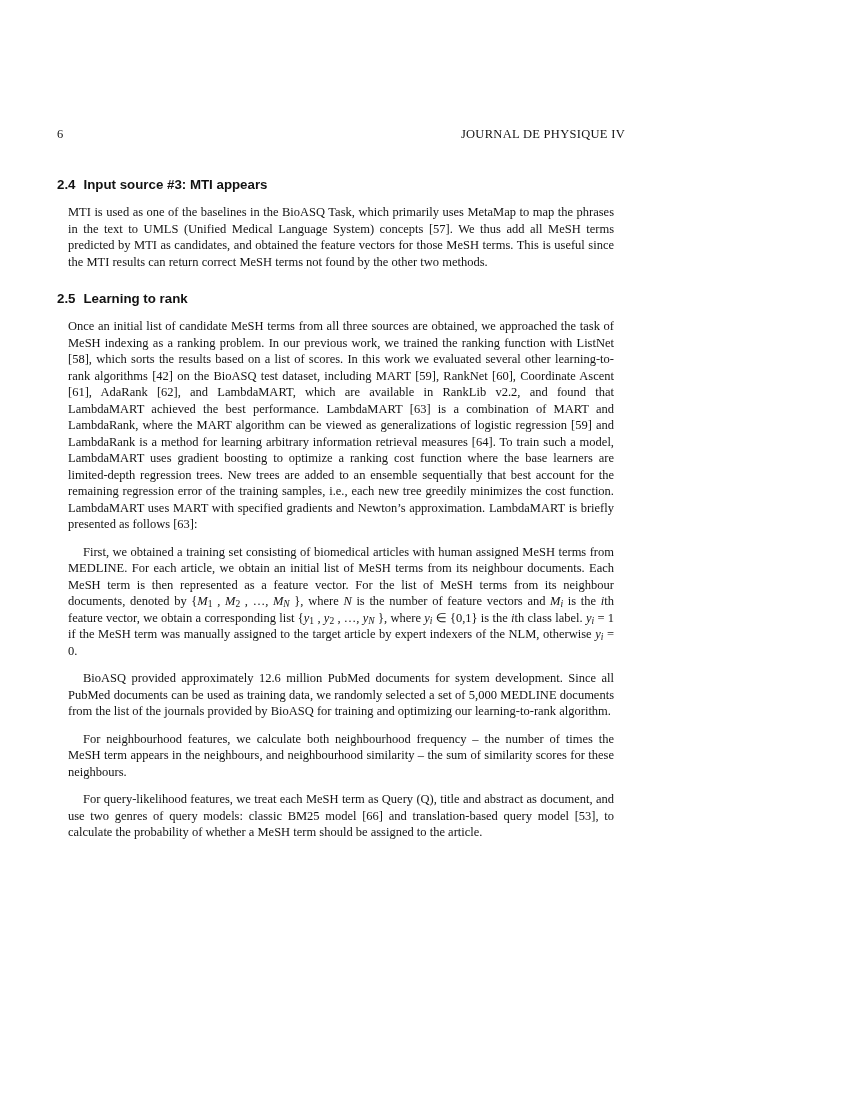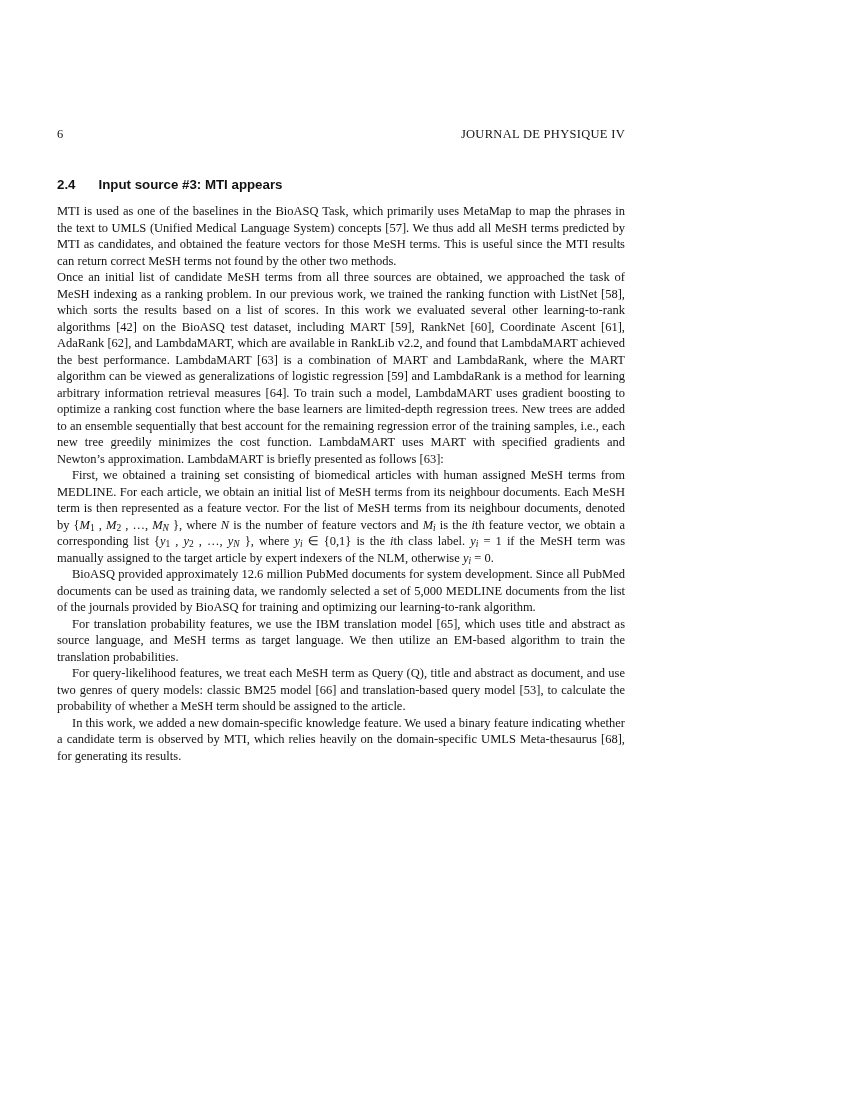--- a/index.html
+++ b/index.html
@@ -24,24 +24,24 @@
   .journal-title { display: block; text-align: right; letter-spacing: 0.3px; }
 
   h2.sec-heading {
     font-family: "Liberation Sans", sans-serif;
     font-weight: bold;
     font-size: 13.3px;
     line-height: 17px;
     margin: 20px 0 10px 0;
   }
   h2.first-heading { margin-top: 34px; }
-  .sec-num { display: inline-block; margin-right: 23px; }
+  .sec-num { display: inline-block; margin-right: 8px; }
 
   p.body-par {
-    margin: 0;
+    margin: 11px;
     font-size: 12.5px;
     line-height: 16.5px;
     text-align: justify;
     hyphens: auto;
     -webkit-hyphens: auto;
   }
   p.indent { text-indent: 15px; }
 
   .i { font-style: italic; }
   .sub { font-size: 9.5px; vertical-align: -2px; line-height: 0; }
@@ -59,25 +59,27 @@
     </div>
 
     <section>
       <h2 class="sec-heading first-heading">
         <span class="sec-num">2.4</span><span class="sec-title">Input source #3: MTI appears</span>
       </h2>
       <p class="body-par">MTI is used as one of the baselines in the BioASQ Task, which primarily uses MetaMap to map the phrases in the text to UMLS (Unified Medical Language System) concepts [57]. We thus add all MeSH terms predicted by MTI as candidates, and obtained the feature vectors for those MeSH terms. This is useful since the MTI results can return correct MeSH terms not found by the other two methods.</p>
     </section>
 
     <section>
+      <h2 class="sec-heading">
+        <span class="sec-num">2.5</span><span class="sec-title">Learning to rank</span>
+      </h2>
       <p class="body-par">Once an initial list of candidate MeSH terms from all three sources are obtained, we approached the task of MeSH indexing as a ranking problem. In our previous work, we trained the ranking function with ListNet [58], which sorts the results based on a list of scores. In this work we evaluated several other learning-to-rank algorithms [42] on the BioASQ test dataset, including MART [59], RankNet [60], Coordinate Ascent [61], AdaRank [62], and LambdaMART, which are available in RankLib v2.2, and found that LambdaMART achieved the best performance. LambdaMART [63] is a combination of MART and LambdaRank, where the MART algorithm can be viewed as generalizations of logistic regression [59] and LambdaRank is a method for learning arbitrary information retrieval measures [64]. To train such a model, LambdaMART uses gradient boosting to optimize a ranking cost function where the base learners are limited-depth regression trees. New trees are added to an ensemble sequentially that best account for the remaining regression error of the training samples, i.e., each new tree greedily minimizes the cost function. LambdaMART uses MART with specified gradients and Newton’s approximation. LambdaMART is briefly presented as follows [63]:</p>
       <p class="body-par indent"><span>First, we obtained a training set consisting of biomedical articles with human assigned MeSH terms from MEDLINE. For each article, we obtain an initial list of MeSH terms from its neighbour documents. Each MeSH term is then represented as a feature vector. For the list of MeSH terms from its neighbour documents, denoted by {</span><span class="i">M</span><span class="sub">1</span><span> , </span><span class="i">M</span><span class="sub">2</span><span> , …, </span><span class="i">M</span><span class="isub">N</span><span> }, where </span><span class="i">N</span><span> is the number of feature vectors and </span><span class="i">M</span><span class="isub">i</span><span> is the </span><span class="i">i</span><span>th feature vector, we obtain a corresponding list {</span><span class="i">y</span><span class="sub">1</span><span> , </span><span class="i">y</span><span class="sub">2</span><span> , …, </span><span class="i">y</span><span class="isub">N</span><span> }, where </span><span class="i">y</span><span class="isub">i</span><span> ∈ {0,1} is the </span><span class="i">i</span><span>th class label. </span><span class="i">y</span><span class="isub">i</span><span> = 1 if the MeSH term was manually assigned to the target article by expert indexers of the NLM, otherwise </span><span class="i">y</span><span class="isub">i</span><span> = 0.</span></p>
       <p class="body-par indent">BioASQ provided approximately 12.6 million PubMed documents for system development. Since all PubMed documents can be used as training data, we randomly selected a set of 5,000 MEDLINE documents from the list of the journals provided by BioASQ for training and optimizing our learning-to-rank algorithm.</p>
     </section>
 
     <section>
-      <p class="body-par indent">For translation probability features, we use the IBM translation model [65], which uses title and abstract as source language, and MeSH terms as target language. We then utilize an EM-based algorithm to train the translation probabilities.</p>
+      <p class="body-par indent">For neighbourhood features, we calculate both neighbourhood frequency – the number of times the MeSH term appears in the neighbours, and neighbourhood similarity – the sum of similarity scores for these neighbours.</p>
       <p class="body-par indent">For query-likelihood features, we treat each MeSH term as Query (Q), title and abstract as document, and use two genres of query models: classic BM25 model [66] and translation-based query model [53], to calculate the probability of whether a MeSH term should be assigned to the article.</p>
-      <p class="body-par indent">In this work, we added a new domain-specific knowledge feature. We used a binary feature indicating whether a candidate term is observed by MTI, which relies heavily on the domain-specific UMLS Meta-thesaurus [68], for generating its results.</p>
     </section>
 
   </div>
 </div>
 
 </body></html>

